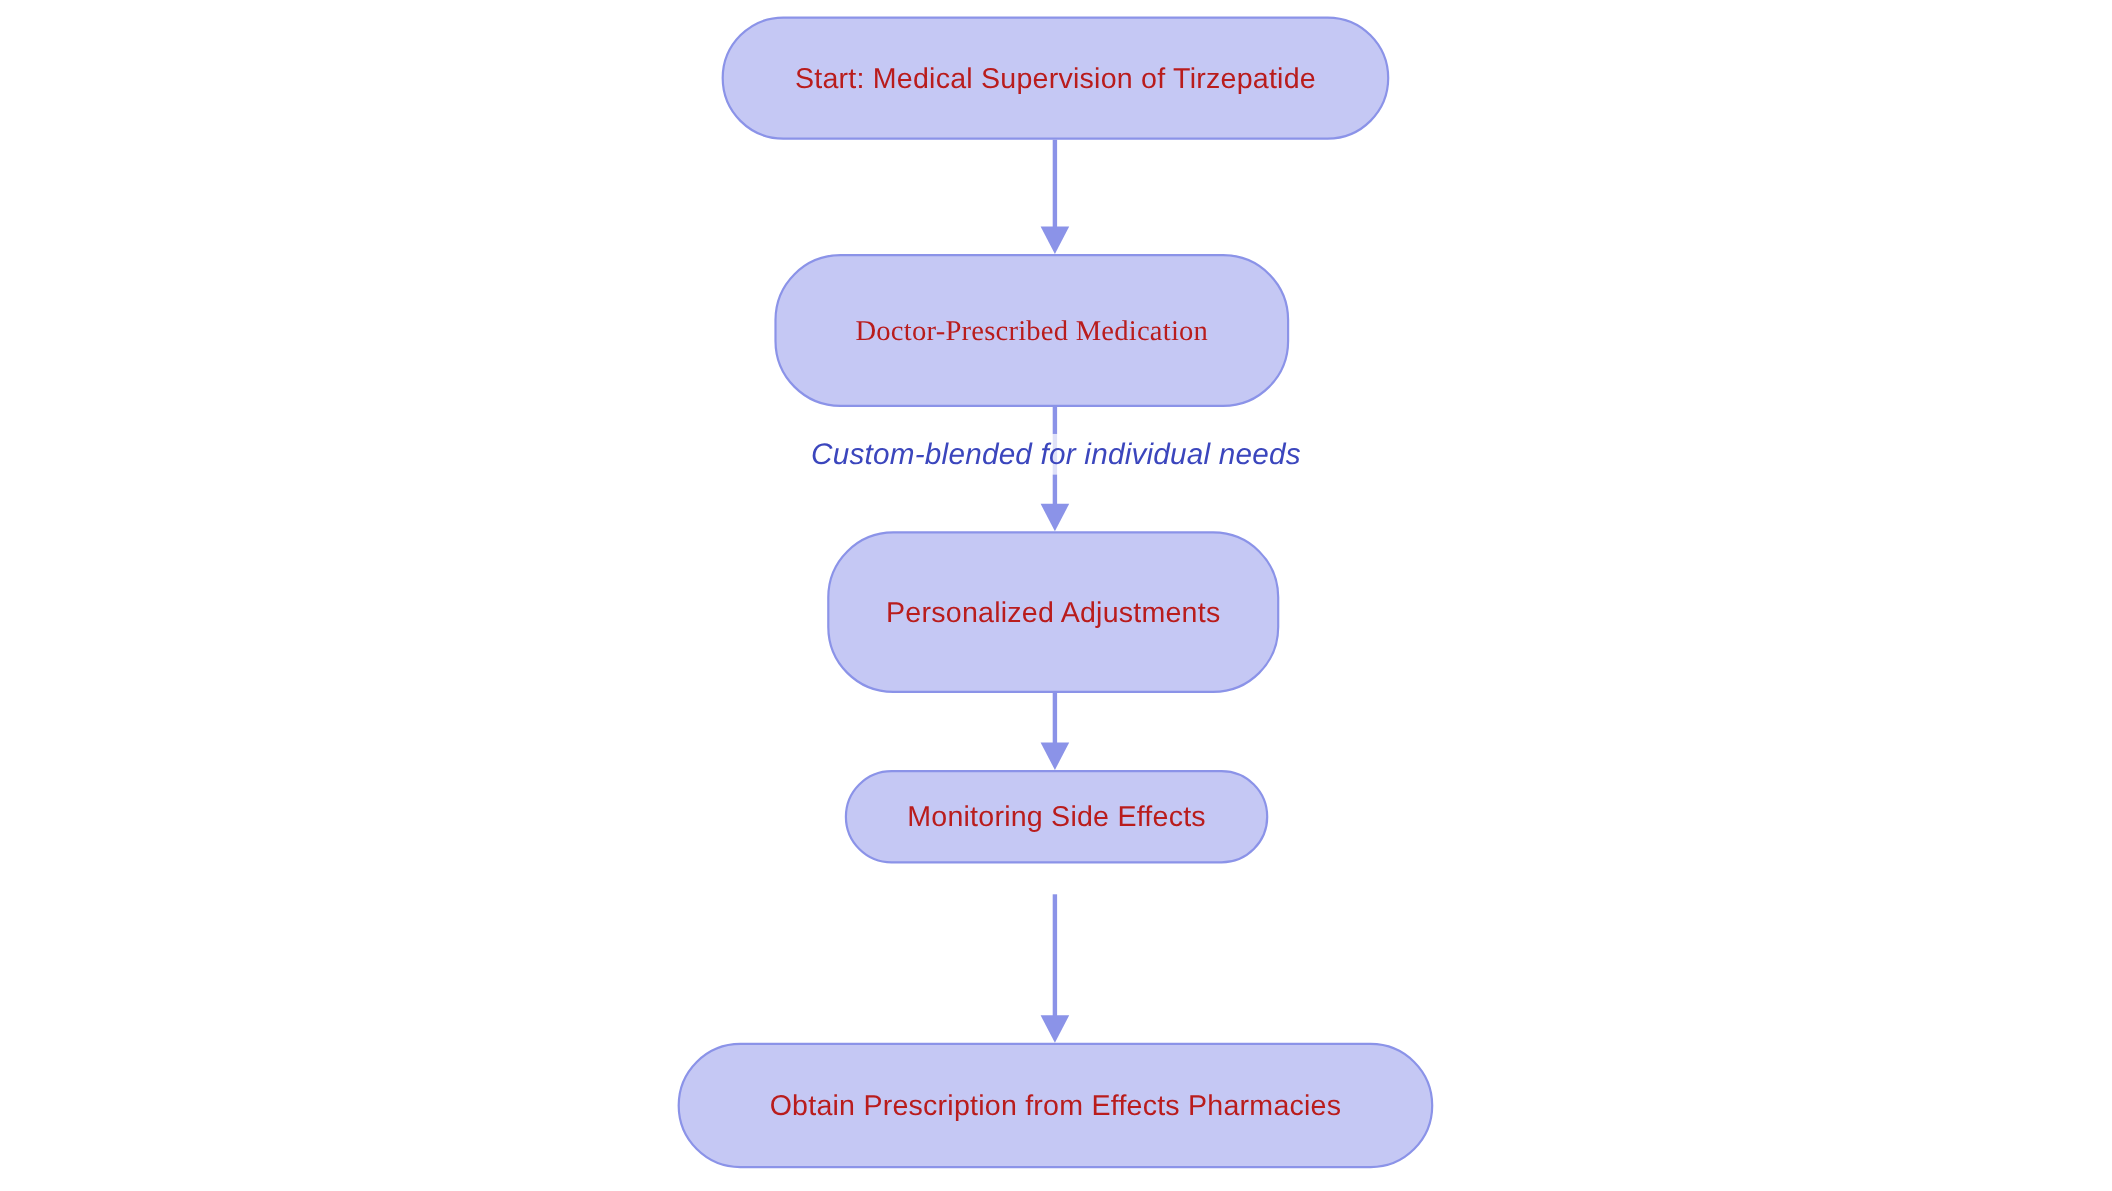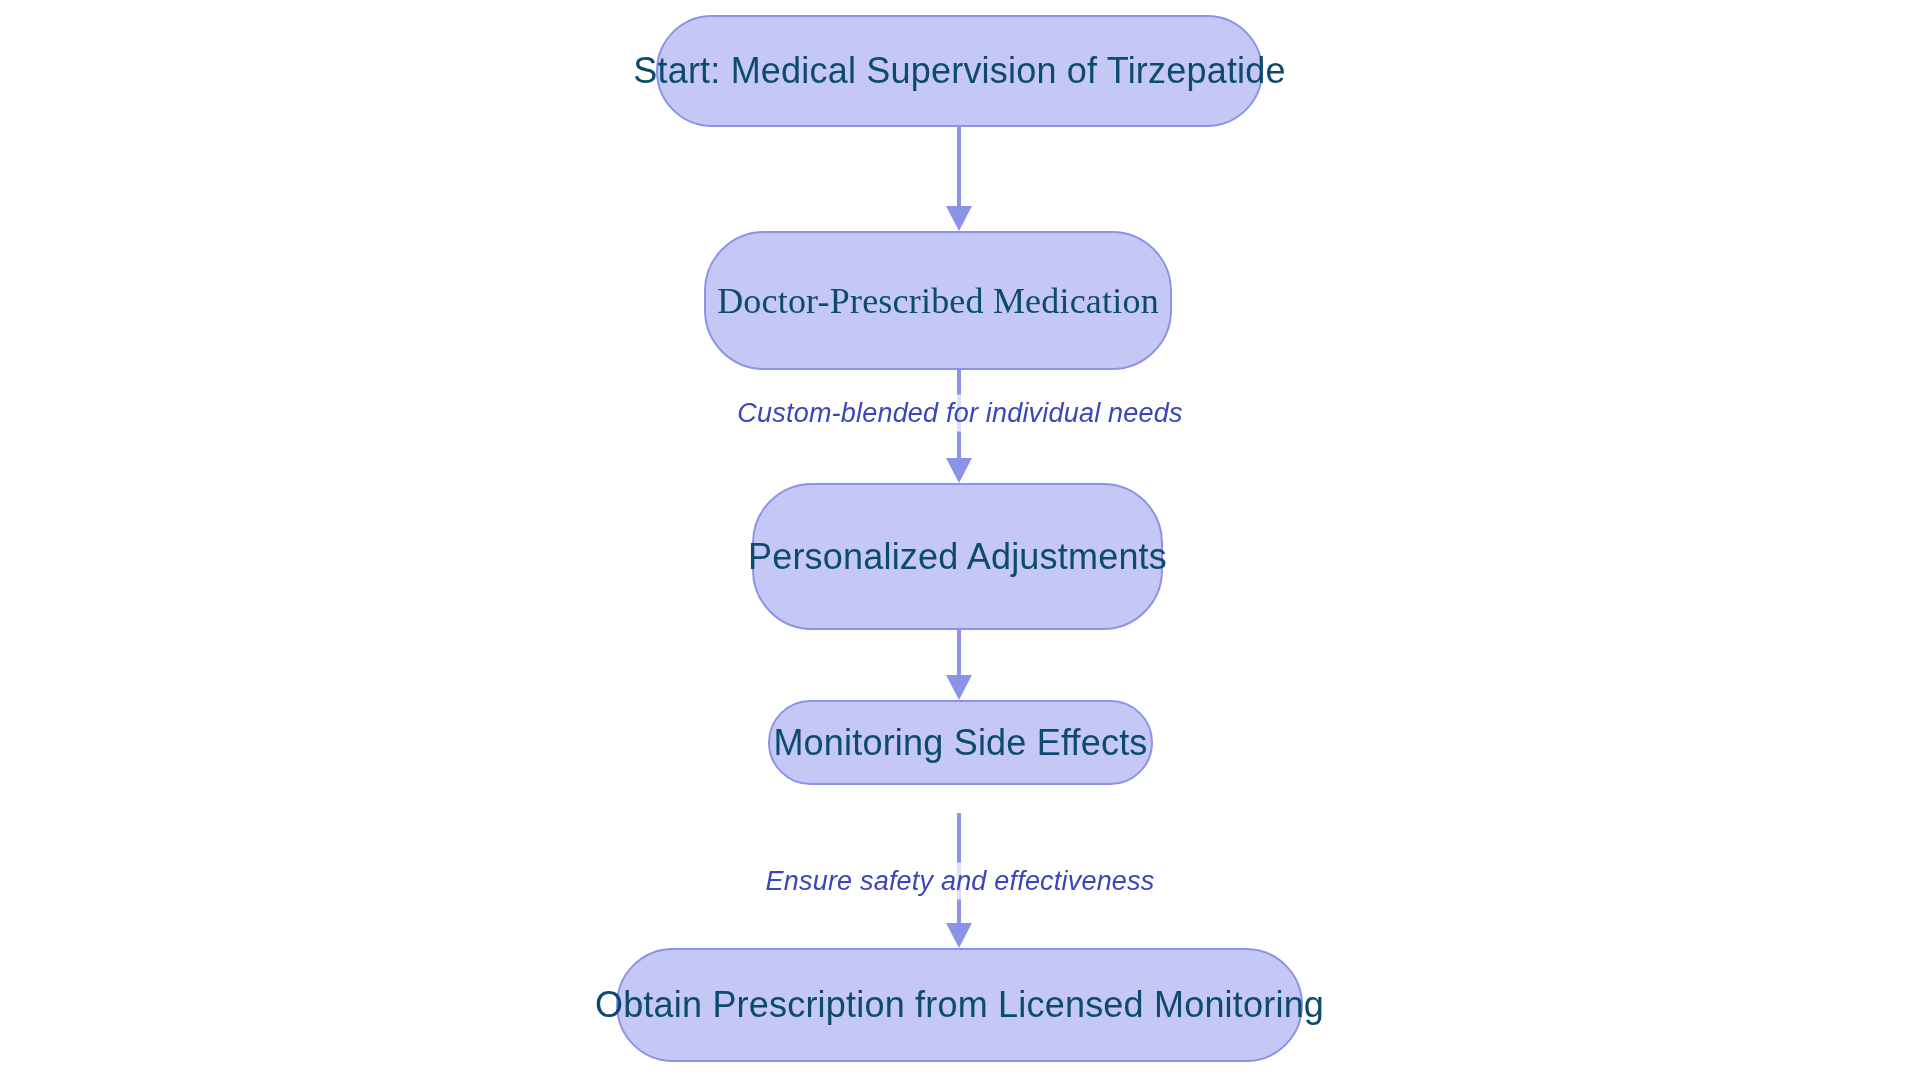--- a/index.html
+++ b/index.html
@@ -13,22 +13,22 @@
     position: relative;
     width: 1920px; height: 1083px;
     background: #ffffff;
   }
   .node {
     position: absolute;
     display: flex; align-items: center; justify-content: center;
     background: #c5c8f4;
     border: 2px solid #8b93e8;
     border-radius: 60px;
-    color: #0c4a6e;
-    font-size: 36px;
+    color: #b91c1c;
+    font-size: 26px;
     letter-spacing: 0.2px;
     text-align: center;
     white-space: nowrap;
     z-index: 3;
   }
   #node-start        { left: 656px; top: 15px;  width: 607px; height: 112px; }
   #node-doctor       { left: 704px; top: 231px; width: 468px; height: 139px; font-family: Liberation Serif, serif; }
   #node-personalized { left: 752px; top: 483px; width: 411px; height: 147px; }
   #node-monitoring   { left: 768px; top: 700px; width: 385px; height: 85px; }
   #node-obtain       { left: 616px; top: 948px; width: 687px; height: 114px; }
@@ -84,25 +84,24 @@
 
   <div class="edge-line" id="edge2-line"></div>
   <div class="edge-head" id="edge2-head"></div>
   <div class="edge-label" id="edge2-label">Custom-blended for individual needs</div>
 
   <div class="edge-line" id="edge3-line"></div>
   <div class="edge-head" id="edge3-head"></div>
 
   <div class="edge-line" id="edge4-line"></div>
   <div class="edge-head" id="edge4-head"></div>
-  <div class="edge-label" id="edge4-label">Ensure safety and effectiveness</div>
 
   <div class="node" id="node-start">Start: Medical Supervision of Tirzepatide</div>
 
   <div class="node" id="node-doctor">Doctor-Prescribed Medication</div>
 
   <div class="node" id="node-personalized">Personalized Adjustments</div>
 
   <div class="node" id="node-monitoring">Monitoring Side Effects</div>
 
-  <div class="node" id="node-obtain">Obtain Prescription from Licensed Monitoring</div>
+  <div class="node" id="node-obtain">Obtain Prescription from Effects Pharmacies</div>
 
 </div>
 
 </body></html>

